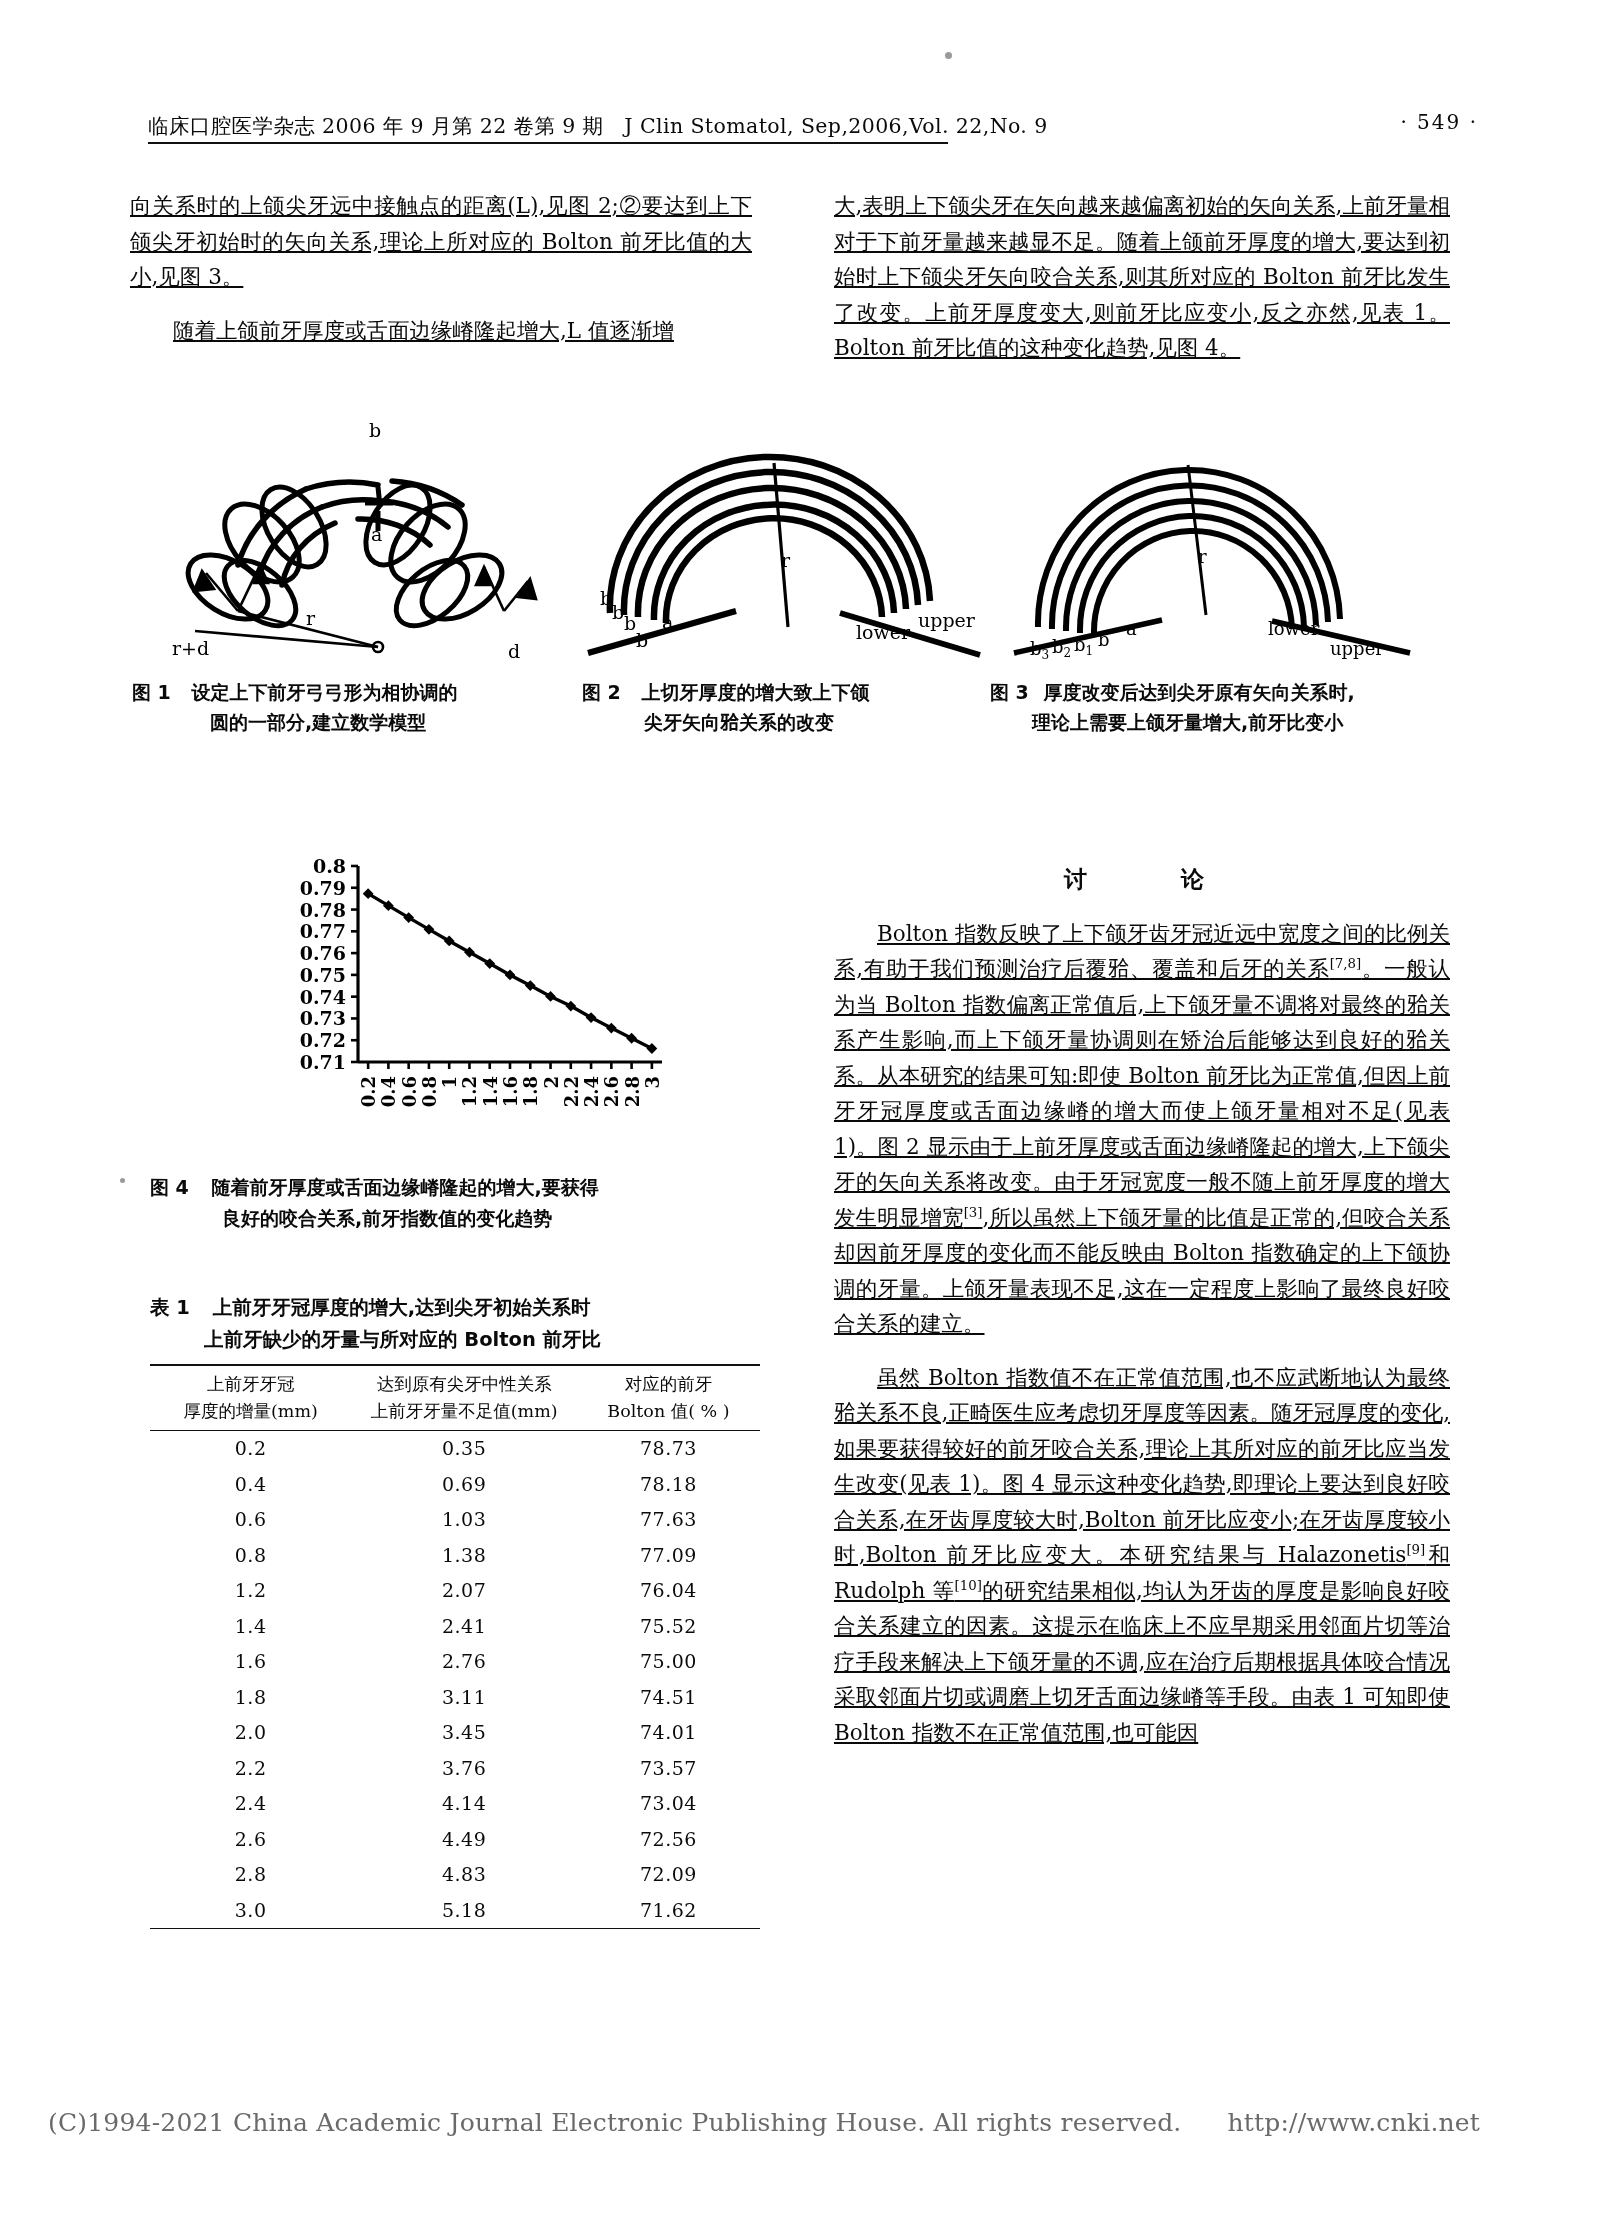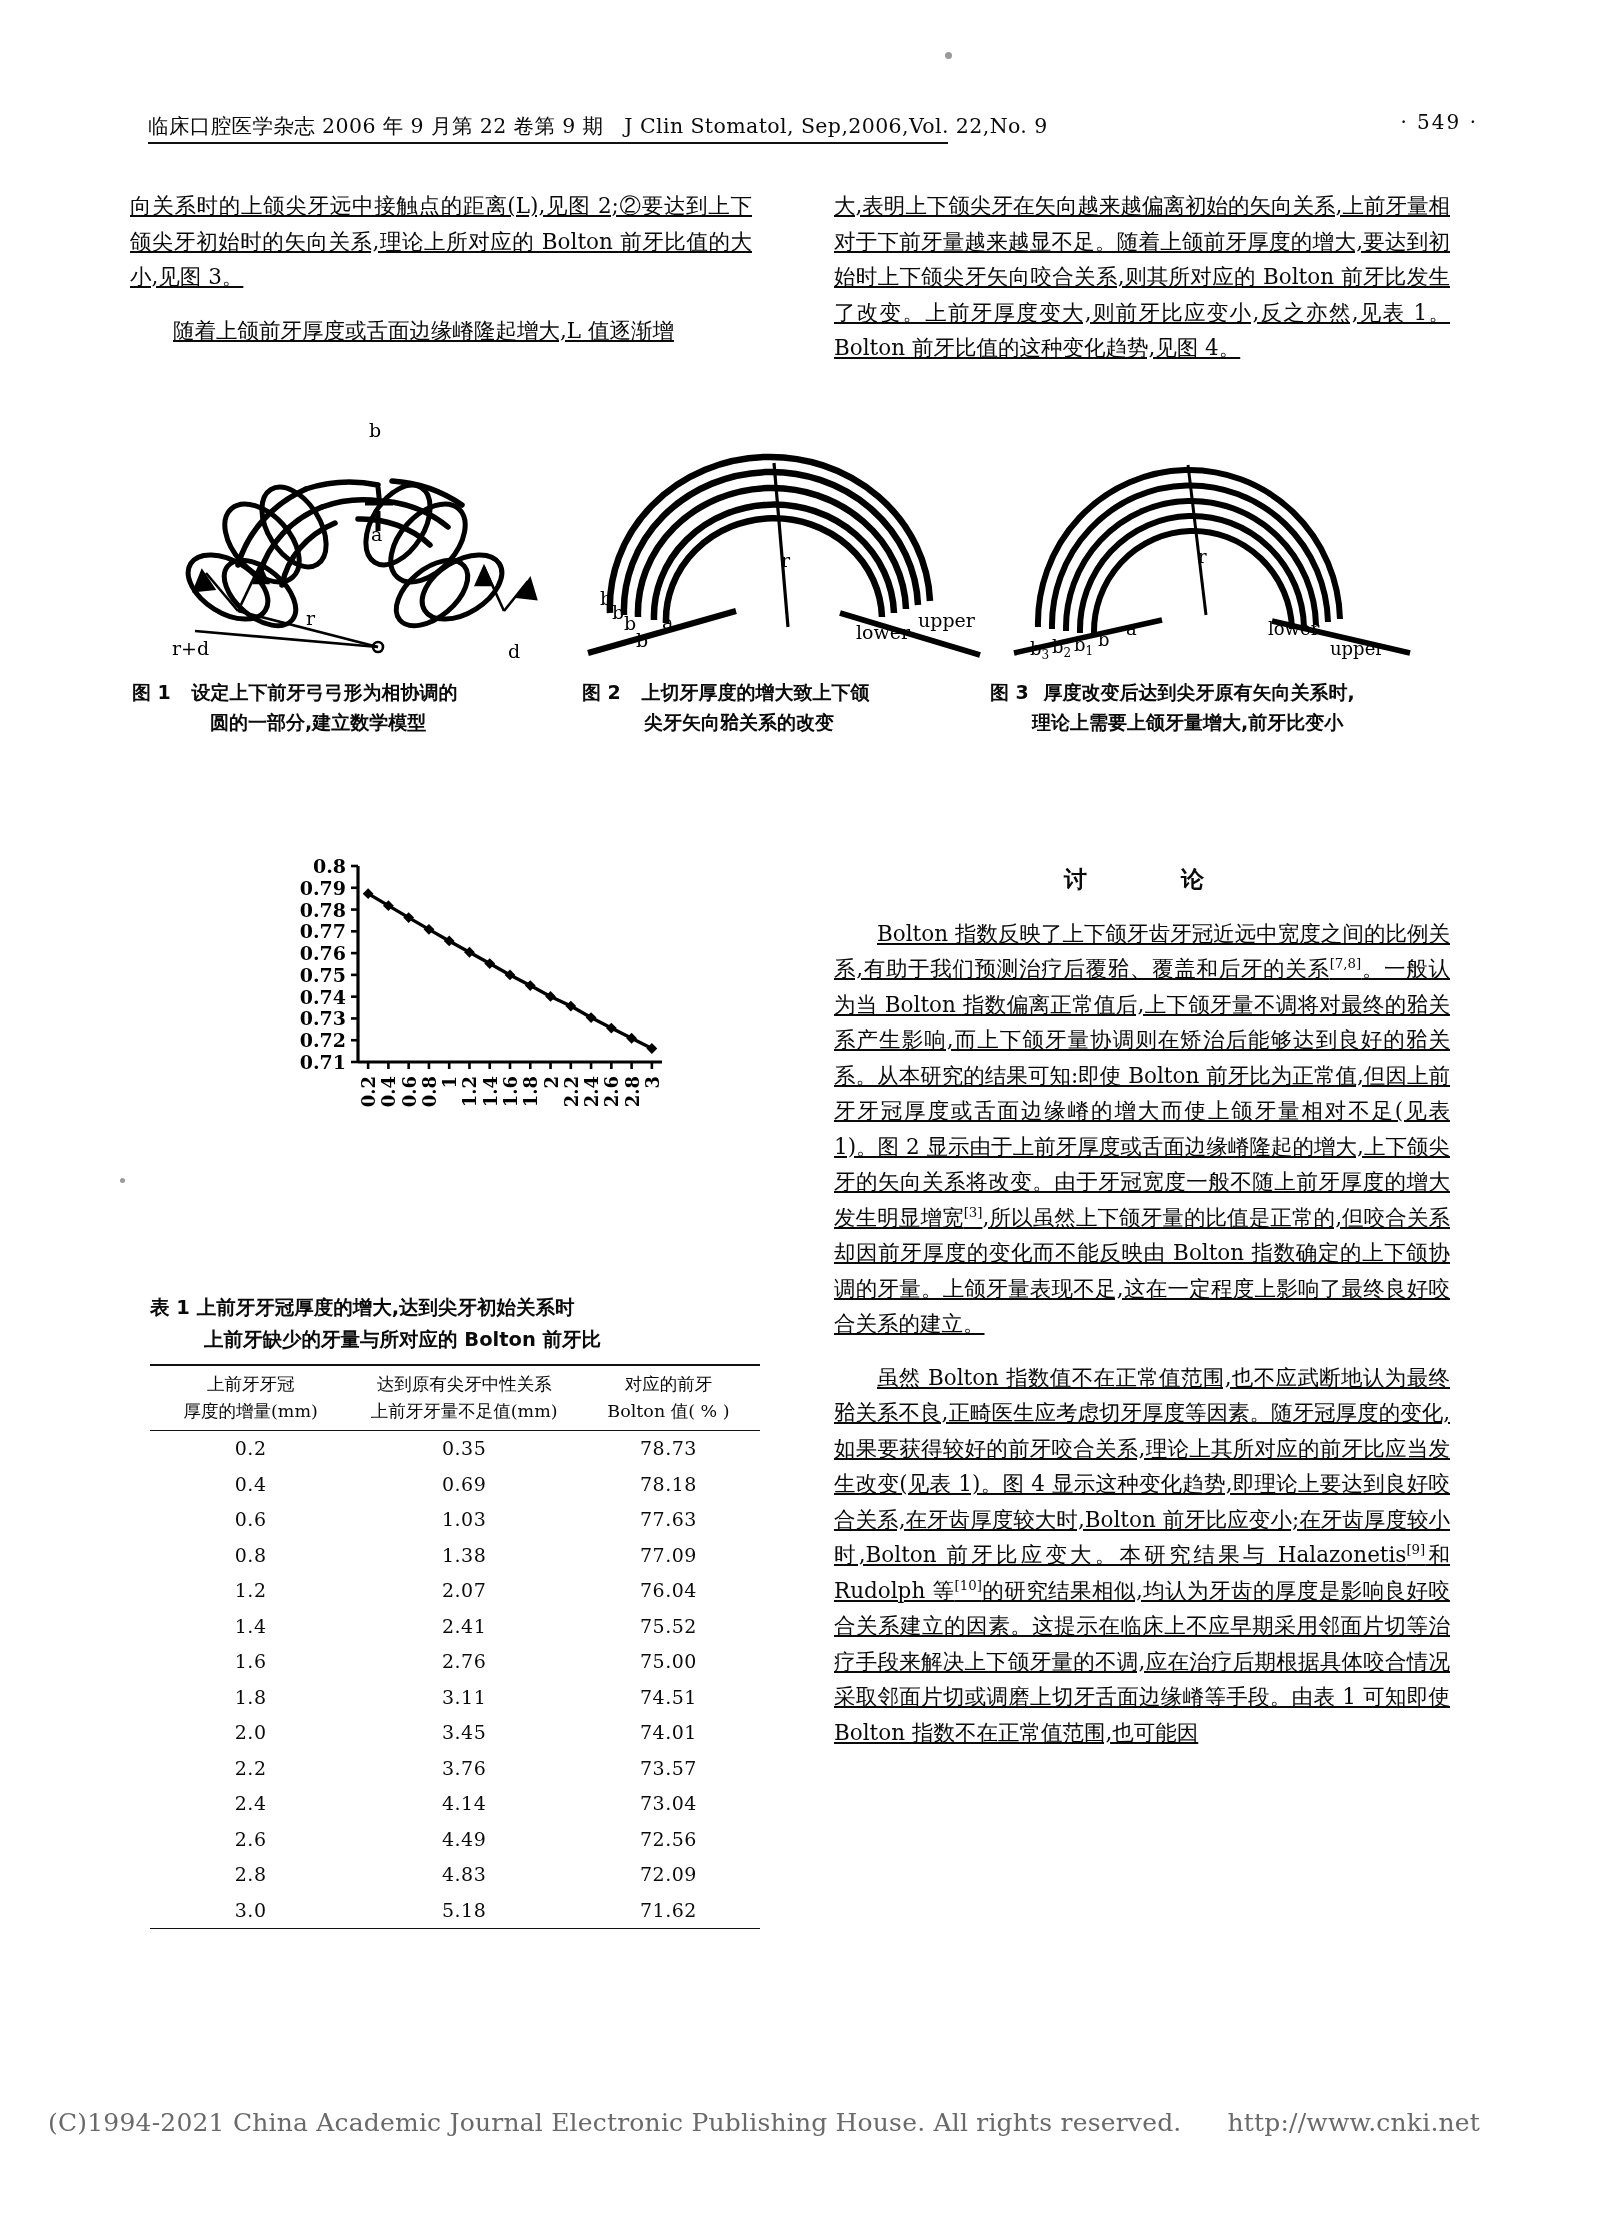--- a/index.html
+++ b/index.html
@@ -321,25 +321,30 @@
         <polygon points="270,117.4888888888889 275.4,122.8888888888889 270,128.2888888888889 264.6,122.8888888888889" fill="#000"></polygon>
         <polygon points="290.26666666666665,128.16 295.66666666666663,133.56 290.26666666666665,138.96 284.8666666666667,133.56" fill="#000"></polygon>
         <polygon points="310.5333333333333,139.0488888888889 315.9333333333333,144.44888888888892 310.5333333333333,149.84888888888892 305.1333333333333,144.44888888888892" fill="#000"></polygon>
         <polygon points="330.79999999999995,148.63111111111104 336.19999999999993,154.03111111111104 330.79999999999995,159.43111111111105 325.4,154.03111111111104" fill="#000"></polygon>
         <polygon points="351.06666666666666,160.17333333333318 356.46666666666664,165.57333333333318 351.06666666666666,170.9733333333332 345.6666666666667,165.57333333333318" fill="#000"></polygon>
         <polygon points="371.3333333333333,170.62666666666655 376.7333333333333,176.02666666666656 371.3333333333333,181.42666666666656 365.93333333333334,176.02666666666656" fill="#000"></polygon>
         <polygon points="391.59999999999997,180.8622222222222 396.99999999999994,186.2622222222222 391.59999999999997,191.6622222222222 386.2,186.2622222222222" fill="#000"></polygon>
         <polygon points="411.8666666666667,191.09777777777782 417.26666666666665,196.49777777777783 411.8666666666667,201.89777777777783 406.4666666666667,196.49777777777783" fill="#000"></polygon>
       </svg>
   </div>
+  <div class="chart-cap">
+    <span class="num">图 4</span>
+    <span style="margin-left:16px;">随着前牙厚度或舌面边缘嵴隆起的增大,要获得</span>
+    <br><span style="margin-left:72px;">良好的咬合关系,前牙指数值的变化趋势</span>
+  </div>
 
   <div class="tablewrap">
     <div class="tab-title">
       <span class="num">表 1</span>
-      <span style="">上前牙牙冠厚度的增大,达到尖牙初始关系时</span>
+      <span style="margin-left:16px;">上前牙牙冠厚度的增大,达到尖牙初始关系时</span>
       <span class="t-line2">上前牙缺少的牙量与所对应的 Bolton 前牙比</span>
     </div>
     <table class="data">
       <thead>
         <tr class="rule-top">
           <th>
             <span>上前牙牙冠</span><br>
             <span>厚度的增量(mm)</span>
           </th>
           <th>

